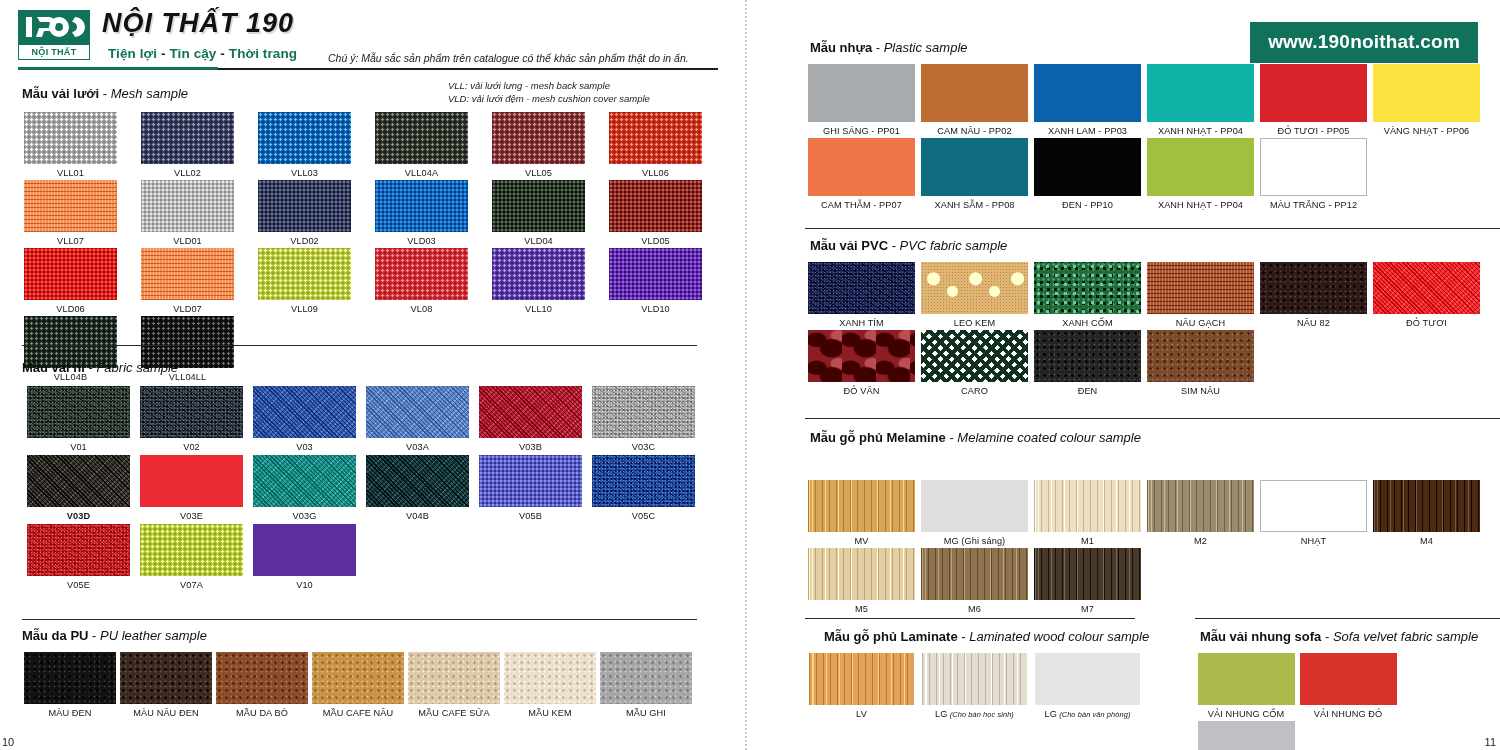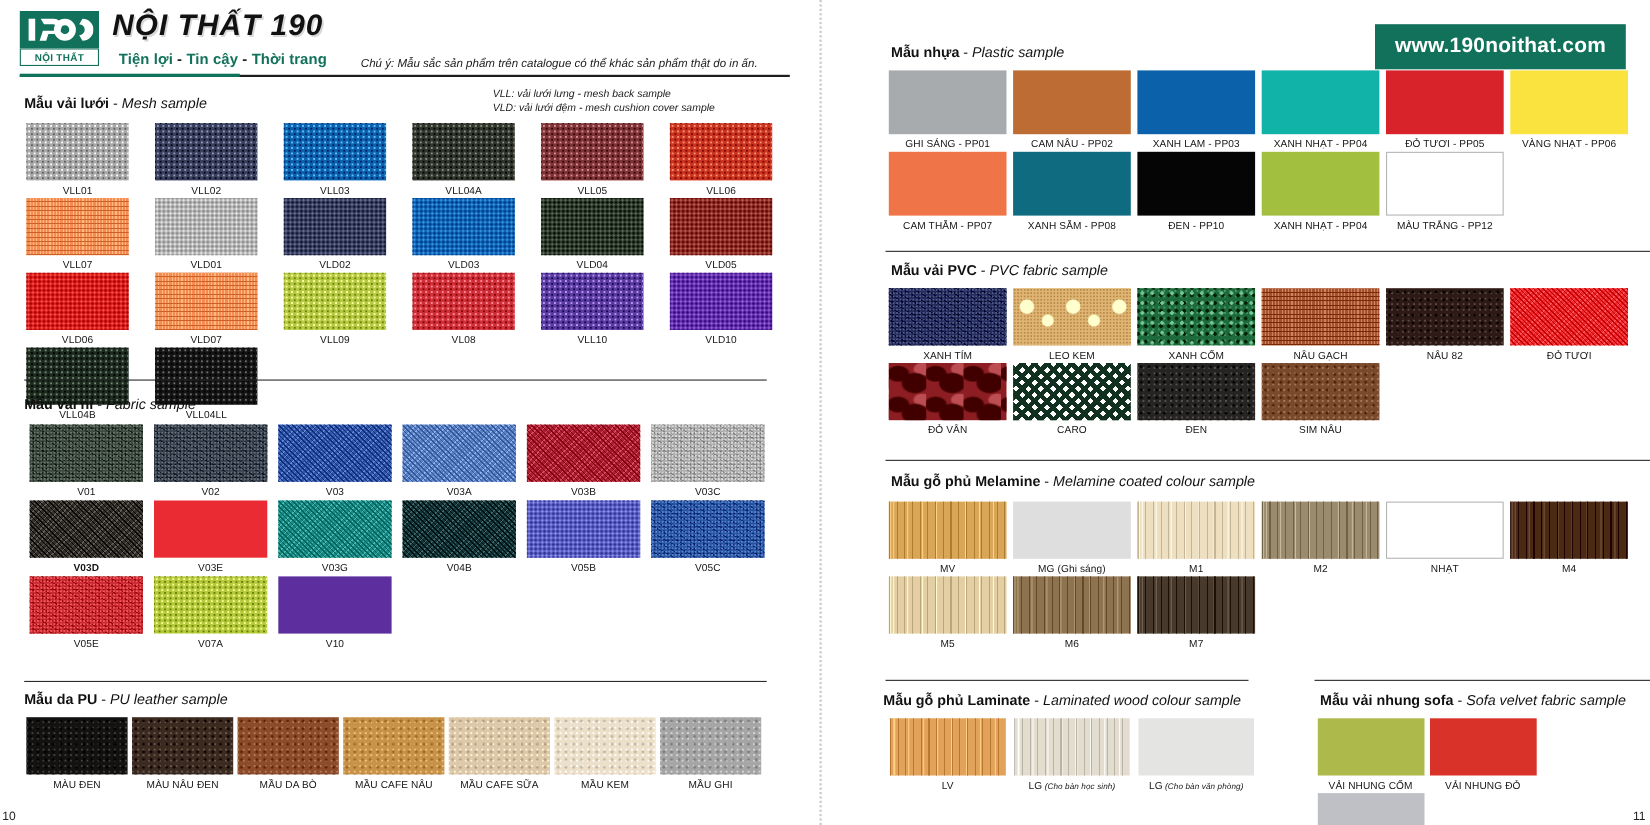--- a/index.html
+++ b/index.html
@@ -424,21 +424,21 @@
         <div class="cell" style="width: 113px;">
           <span class="sw" style="width: 107px; height: 52px; background-color: rgb(122, 74, 44); background-image: radial-gradient(rgb(80, 32, 2) 1.2px, transparent 1.5px), radial-gradient(rgb(170, 122, 92) 0.8px, transparent 1.1px); background-size: 7px 7px, 5px 5px; background-position: 0px 0px, 3px 2px;"></span>
           <span class="cap">SIM NÂU</span>
         </div>
       </div>
 
     <div class="sec-rule" style="position:absolute;left:60px;top:418px;width:695px;"></div>
     <div class="sec-title" style="position:absolute;left:65px;top:430px;">
       <b>Mẫu gỗ phủ Melamine</b><span> - </span><i>Melamine coated colour sample</i>
     </div>
-    <div class="grid" id="grid-melamine" style="left:60px;top:456px;width:690px;gap:2px 0;">
+    <div class="grid" id="grid-melamine" style="left:60px;top:480px;width:690px;gap:2px 0;">
         <div class="cell" style="width: 113px;">
           <span class="sw" style="width: 107px; height: 52px; background-color: rgb(217, 165, 87); background-image: repeating-linear-gradient(90deg, rgb(175, 123, 45) 0px, rgb(175, 123, 45) 1px, transparent 1px, transparent 7px), repeating-linear-gradient(90deg, rgb(255, 213, 135) 0px, rgb(255, 213, 135) 1px, transparent 1px, transparent 13px); background-size: auto, auto; background-position: 0px 0px, 4px 0px;"></span>
           <span class="cap">MV</span>
         </div>
         <div class="cell" style="width: 113px;">
           <span class="sw" style="width: 107px; height: 52px; background-color: rgb(222, 222, 222); background-image: none; background-size: auto; background-position: 0px 0px;"></span>
           <span class="cap">MG (Ghi sáng)</span>
         </div>
         <div class="cell" style="width: 113px;">
           <span class="sw" style="width: 107px; height: 52px; background-color: rgb(237, 223, 192); background-image: repeating-linear-gradient(90deg, rgb(195, 181, 150) 0px, rgb(195, 181, 150) 1px, transparent 1px, transparent 7px), repeating-linear-gradient(90deg, rgb(255, 255, 240) 0px, rgb(255, 255, 240) 1px, transparent 1px, transparent 13px); background-size: auto, auto; background-position: 0px 0px, 4px 0px;"></span>
@@ -464,21 +464,21 @@
           <span class="sw" style="width: 107px; height: 52px; background-color: rgb(141, 115, 80); background-image: repeating-linear-gradient(90deg, rgb(99, 73, 38) 0px, rgb(99, 73, 38) 1px, transparent 1px, transparent 7px), repeating-linear-gradient(90deg, rgb(189, 163, 128) 0px, rgb(189, 163, 128) 1px, transparent 1px, transparent 13px); background-size: auto, auto; background-position: 0px 0px, 4px 0px;"></span>
           <span class="cap">M6</span>
         </div>
         <div class="cell" style="width: 113px;">
           <span class="sw" style="width: 107px; height: 52px; background-color: rgb(71, 58, 44); background-image: repeating-linear-gradient(90deg, rgb(29, 16, 2) 0px, rgb(29, 16, 2) 1px, transparent 1px, transparent 7px), repeating-linear-gradient(90deg, rgb(119, 106, 92) 0px, rgb(119, 106, 92) 1px, transparent 1px, transparent 13px); background-size: auto, auto; background-position: 0px 0px, 4px 0px;"></span>
           <span class="cap">M7</span>
         </div>
       </div>
 
     <div class="sec-rule" style="position:absolute;left:60px;top:618px;width:330px;"></div>
-    <div class="sec-title" style="position:absolute;left:58px;top:629px;">
+    <div class="sec-title" style="position:absolute;left:79px;top:629px;">
       <b>Mẫu gỗ phủ Laminate</b><span> - </span><i>Laminated wood colour sample</i>
     </div>
     <div class="grid" id="grid-laminate" style="left:60px;top:653px;width:340px;gap:2px 0;">
         <div class="cell" style="width: 113px;">
           <span class="sw" style="width: 105px; height: 52px; background-color: rgb(227, 162, 89); background-image: repeating-linear-gradient(90deg, rgb(185, 120, 47) 0px, rgb(185, 120, 47) 1px, transparent 1px, transparent 7px), repeating-linear-gradient(90deg, rgb(255, 210, 137) 0px, rgb(255, 210, 137) 1px, transparent 1px, transparent 13px); background-size: auto, auto; background-position: 0px 0px, 4px 0px;"></span>
           <span class="cap">LV</span>
         </div>
         <div class="cell" style="width: 113px;">
           <span class="sw" style="width: 105px; height: 52px; background-color: rgb(227, 221, 208); background-image: repeating-linear-gradient(90deg, rgb(185, 179, 166) 0px, rgb(185, 179, 166) 1px, transparent 1px, transparent 7px), repeating-linear-gradient(90deg, rgb(255, 255, 255) 0px, rgb(255, 255, 255) 1px, transparent 1px, transparent 13px); background-size: auto, auto; background-position: 0px 0px, 4px 0px;"></span>
           <span class="cap">LG<span class="small"> (Cho bàn học sinh)</span></span>

